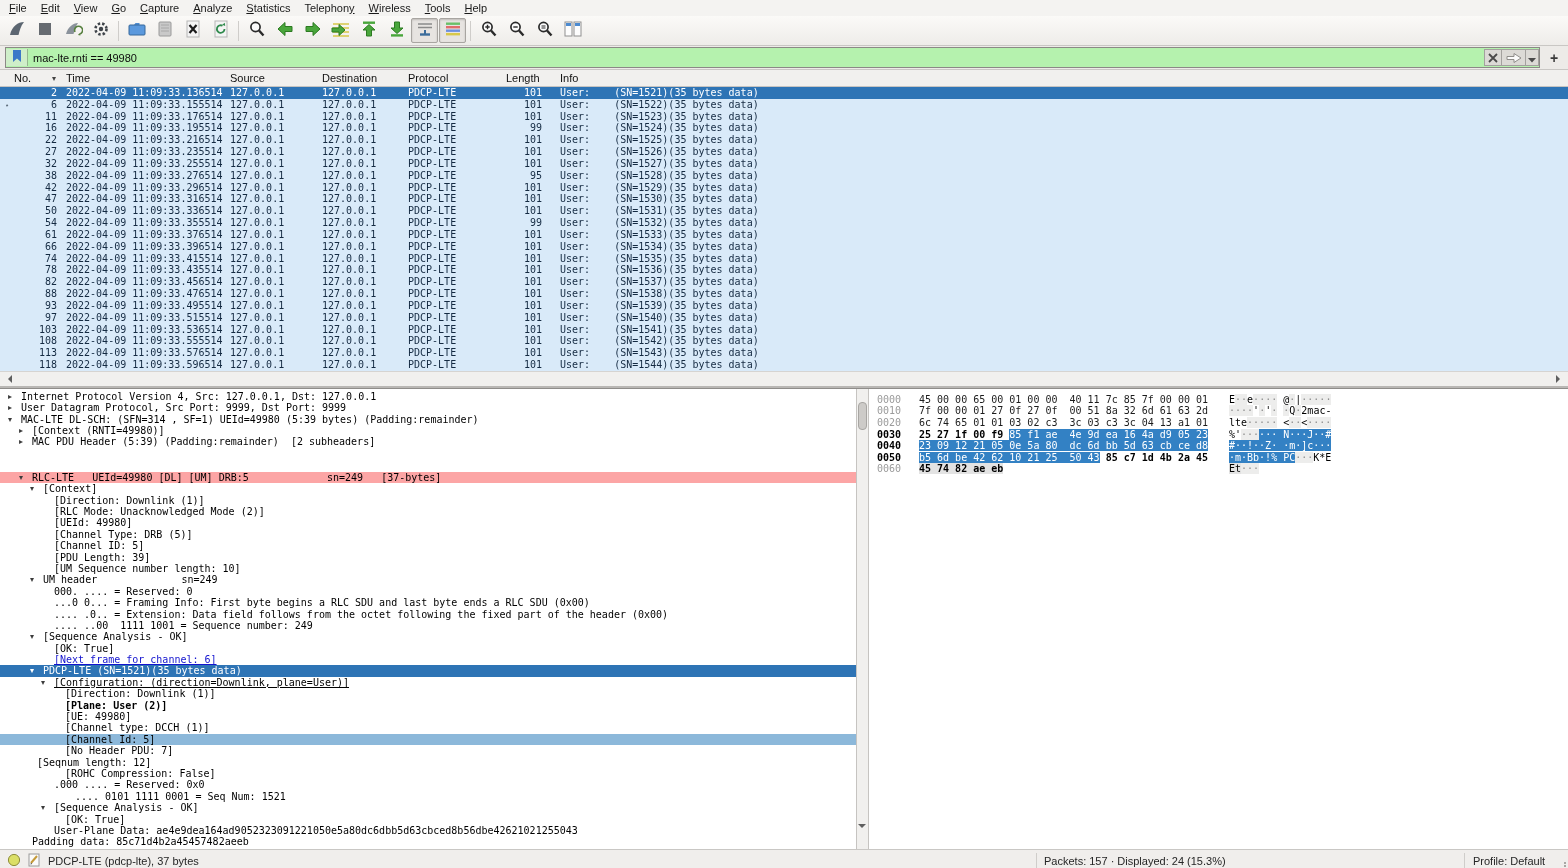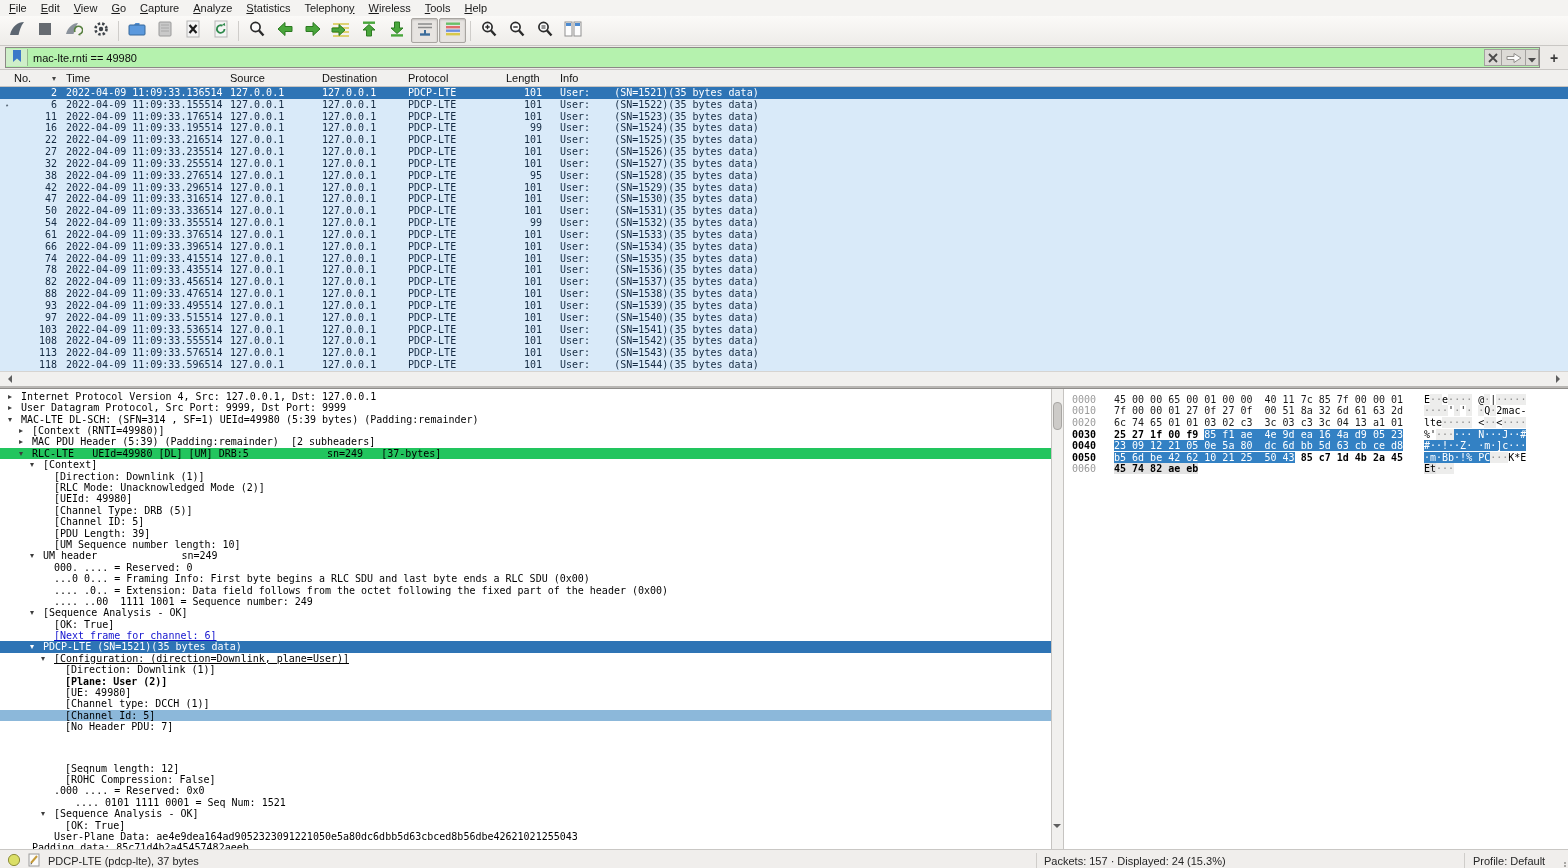--- a/index.html
+++ b/index.html
@@ -41,24 +41,24 @@
   .prow.sel{background:#2e74b5;color:#ffffff;}
   
   .hscroll{height:14px;background:#f1f0ee;border-top:1px solid #d6d4d1;display:flex;align-items:center;justify-content:space-between;padding:0 4px;}
   .splitline{height:2px;background:#b9b7b4;border-bottom:1px solid #8f8d8a;}
   .tri-l{width:0;height:0;border:4px solid transparent;border-right-color:#5f5f5f;}
   .tri-r{width:0;height:0;border:4px solid transparent;border-left-color:#5f5f5f;}
   .tri-u{width:0;height:0;border:4px solid transparent;border-bottom-color:#5f5f5f;margin:0 auto;}
   .tri-d{width:0;height:0;border:4px solid transparent;border-top-color:#5f5f5f;margin:0 auto;}
   
   .lower{display:flex;height:460px;}
-  .dpane{width:1051px;background:#ffffff;overflow:hidden;padding-top:2px;box-sizing:border-box;}
+  .dpane{width:856px;background:#ffffff;overflow:hidden;padding-top:2px;box-sizing:border-box;}
   .trow{font-family:"DejaVu Sans Mono",monospace;font-size:10px;line-height:11.4px;height:11.4px;white-space:pre;color:#000;}
   .trow .tri{display:inline-block;width:13px;font-family:"DejaVu Sans",sans-serif;font-size:8px;color:#3c3c3c;vertical-align:top;}
-  .trow.gray{background:#22c55e;}
+  .trow.gray{background:#fca5a5;margin-top:24px;}
   .trow.hl{background:#8cb8da;}
   .trow.sel{background:#2e74b5;color:#fff;}
   .trow.sel .tri{color:#fff;}
   .trow.link .ttext{color:#1414cf;text-decoration:underline;}
   .vscroll{width:13px;background:#f1f0ee;border-left:1px solid #c6c4c1;border-right:1px solid #c6c4c1;position:relative;box-sizing:border-box;}
   .vthumb{position:absolute;top:13px;left:1px;width:9px;height:28px;background:#cdcbc8;border:1px solid #a8a6a3;border-radius:4px;box-sizing:border-box;}
   .va{position:absolute;left:1px;width:9px;}
   .va.up{top:3px;} .va.down{bottom:3px;}
   
   .hpane{flex:1;background:#ffffff;padding:5px 0 0 8px;box-sizing:border-box;overflow:hidden;}
@@ -540,21 +540,21 @@
       <div class="trow" style="padding-left: 41px;"><span class="tri"></span><span class="ttext">[OK: True]</span></div>
       <div class="trow link" style="padding-left: 41px;"><span class="tri"></span><span class="ttext">[Next frame for channel: 6]</span></div>
       <div class="trow sel" style="padding-left: 30px;"><span class="tri">▾</span><span class="ttext">PDCP-LTE (SN=1521)(35 bytes data)</span></div>
       <div class="trow" style="padding-left: 41px; text-decoration: underline;"><span class="tri">▾</span><span class="ttext">[Configuration: (direction=Downlink, plane=User)]</span></div>
       <div class="trow" style="padding-left: 52px;"><span class="tri"></span><span class="ttext">[Direction: Downlink (1)]</span></div>
       <div class="trow" style="padding-left: 52px; font-weight: bold;"><span class="tri"></span><span class="ttext">[Plane: User (2)]</span></div>
       <div class="trow" style="padding-left: 52px;"><span class="tri"></span><span class="ttext">[UE: 49980]</span></div>
       <div class="trow" style="padding-left: 52px;"><span class="tri"></span><span class="ttext">[Channel type: DCCH (1)]</span></div>
       <div class="trow hl" style="padding-left: 52px;"><span class="tri"></span><span class="ttext">[Channel Id: 5]</span></div>
       <div class="trow" style="padding-left: 52px;"><span class="tri"></span><span class="ttext">[No Header PDU: 7]</span></div>
-      <div class="trow" style="padding-left: 52px; margin-top: 30px;"><span class="tri"></span><span class="ttext">[Seqnum length: 12]</span></div>
+      <div class="trow" style="padding-left: 24px;"><span class="tri"></span><span class="ttext">[Seqnum length: 12]</span></div>
       <div class="trow" style="padding-left: 52px;"><span class="tri"></span><span class="ttext">[ROHC Compression: False]</span></div>
       <div class="trow" style="padding-left: 41px;"><span class="tri"></span><span class="ttext">.000 .... = Reserved: 0x0</span></div>
       <div class="trow" style="padding-left: 62px;"><span class="tri"></span><span class="ttext">.... 0101 1111 0001 = Seq Num: 1521</span></div>
       <div class="trow" style="padding-left: 41px;"><span class="tri">▾</span><span class="ttext">[Sequence Analysis - OK]</span></div>
       <div class="trow" style="padding-left: 52px;"><span class="tri"></span><span class="ttext">[OK: True]</span></div>
       <div class="trow" style="padding-left: 41px;"><span class="tri"></span><span class="ttext">User-Plane Data: ae4e9dea164ad9052323091221050e5a80dc6dbb5d63cbced8b56dbe42621021255043</span></div>
       <div class="trow" style="padding-left: 19px;"><span class="tri"></span><span class="ttext">Padding data: 85c71d4b2a45457482aeeb</span></div>
       <div class="trow" style="padding-left: 19px;"><span class="tri"></span><span class="ttext">[Padding length: 11]</span></div>
   </div>
 

